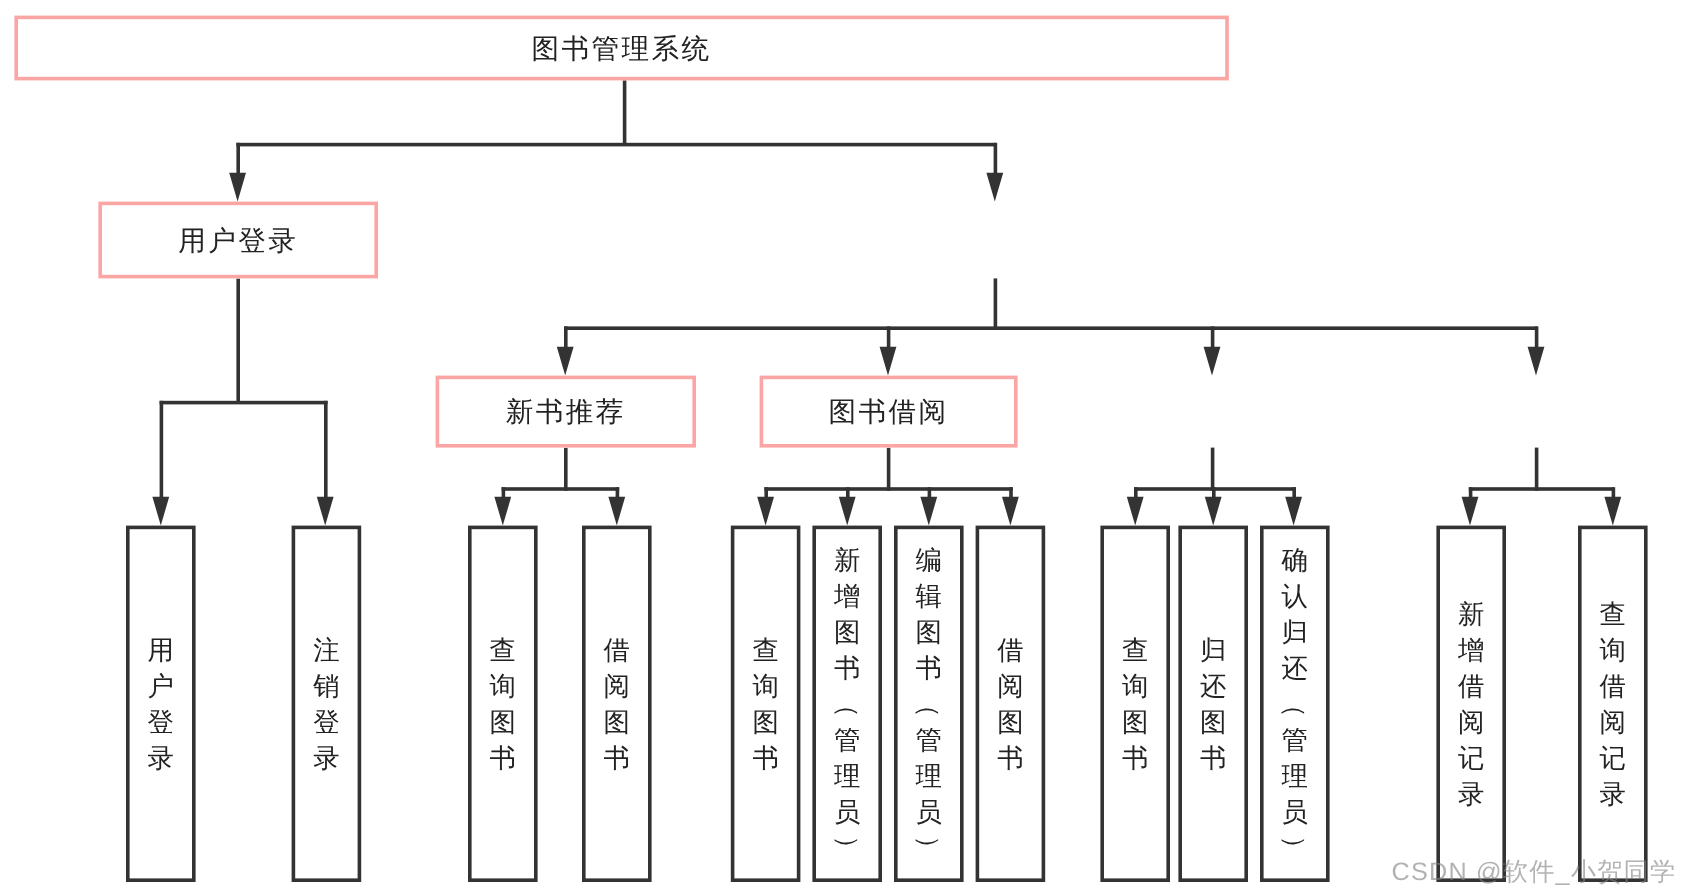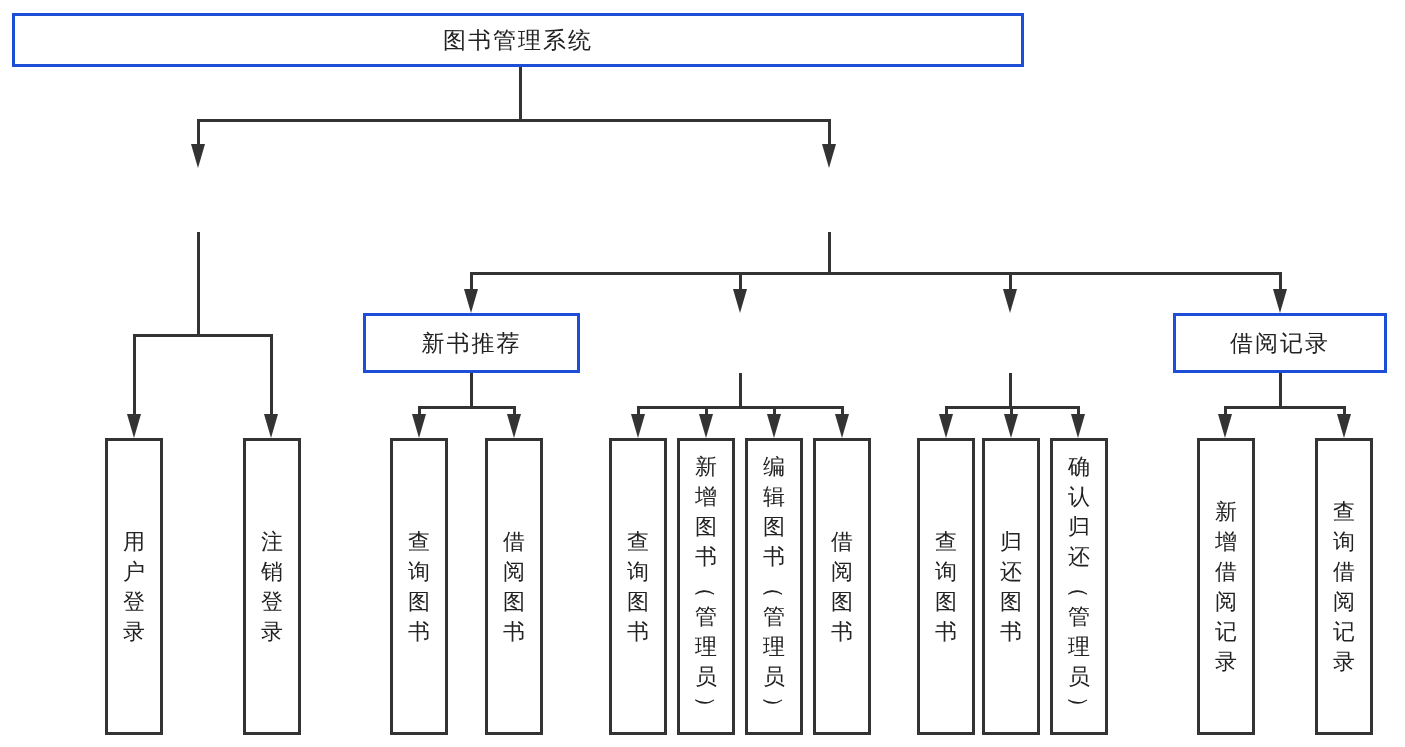--- a/index.html
+++ b/index.html
@@ -8,21 +8,21 @@
     position: relative;
     width: 1405px;
     height: 747px;
     background: #ffffff;
     overflow: hidden;
   }
   
   .hbox {
     position: absolute;
     box-sizing: border-box;
-    border: 3px solid #1d4ed8;
+    border: 3px solid #fca5a5;
     background: #ffffff;
     display: flex;
     align-items: center;
     justify-content: center;
     font-size: 23px;
     letter-spacing: 2px;
     color: #222222;
     z-index: 2;
   }
   
@@ -79,20 +79,23 @@
     <span>图书管理系统</span>
   </div>
 
   <div class="vl" style="left:519px; top:65px;  height:56px;"></div>
   <div class="hl" style="left:197px; top:119px; width:633px;"></div>
   <div class="vl" style="left:197px; top:119px; height:30px;"></div>
   <div class="ar" style="left:191px; top:144px;"></div>
   <div class="vl" style="left:828px; top:119px; height:30px;"></div>
   <div class="ar" style="left:822px; top:144px;"></div>
 
+  <div class="hbox" style="left:82px; top:168px; width:233px; height:64px;">
+    <span>用户登录</span>
+  </div>
 
   <div class="vl" style="left:197px; top:232px; height:104px;"></div>
   <div class="hl" style="left:133px; top:334px; width:140px;"></div>
   <div class="vl" style="left:133px; top:334px; height:84px;"></div>
   <div class="ar" style="left:127px; top:414px;"></div>
   <div class="vl" style="left:270px; top:334px; height:84px;"></div>
   <div class="ar" style="left:264px; top:414px;"></div>
 
   <div class="vl" style="left:828px; top:232px; height:43px;"></div>
   <div class="hl" style="left:470px; top:272px; width:811px;"></div>
@@ -101,22 +104,22 @@
   <div class="vl" style="left:739px;  top:272px; height:22px;"></div>
   <div class="ar" style="left:733px;  top:289px;"></div>
   <div class="vl" style="left:1009px; top:272px; height:22px;"></div>
   <div class="ar" style="left:1003px; top:289px;"></div>
   <div class="vl" style="left:1279px; top:272px; height:22px;"></div>
   <div class="ar" style="left:1273px; top:289px;"></div>
 
   <div class="hbox" style="left:363px; top:313px; width:217px; height:60px;justify-content:center;">
     <span>新书推荐</span>
   </div>
-  <div class="hbox" style="left:1173px; top:313px; width:214px; height:60px;">
-    <span>借阅记录</span>
+  <div class="hbox" style="left:633px; top:313px; width:215px; height:60px;">
+    <span>图书借阅</span>
   </div>
 
   <div class="vl" style="left:470px; top:373px; height:36px;"></div>
   <div class="hl" style="left:418px; top:406px; width:98px;"></div>
   <div class="vl" style="left:418px; top:406px; height:12px;"></div>
   <div class="ar" style="left:412px; top:414px;"></div>
   <div class="vl" style="left:513px; top:406px; height:12px;"></div>
   <div class="ar" style="left:507px; top:414px;"></div>
 
   <div class="vl" style="left:739px; top:373px; height:36px;"></div>
@@ -267,14 +270,15 @@
     <div class="vtext">
         <span class="vchar">查</span>
         <span class="vchar">询</span>
         <span class="vchar">借</span>
         <span class="vchar">阅</span>
         <span class="vchar">记</span>
         <span class="vchar">录</span>
       </div>
   </div>
 
+  <div class="watermark">CSDN @软件_小贺同学</div>
 
 </div>
 
 </body></html>

